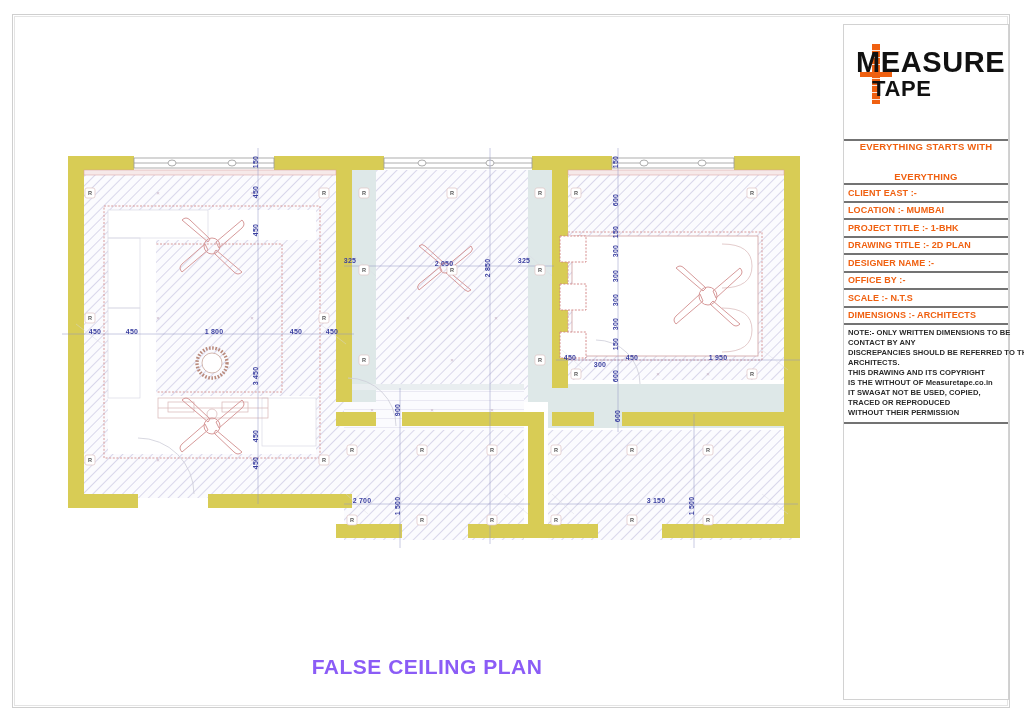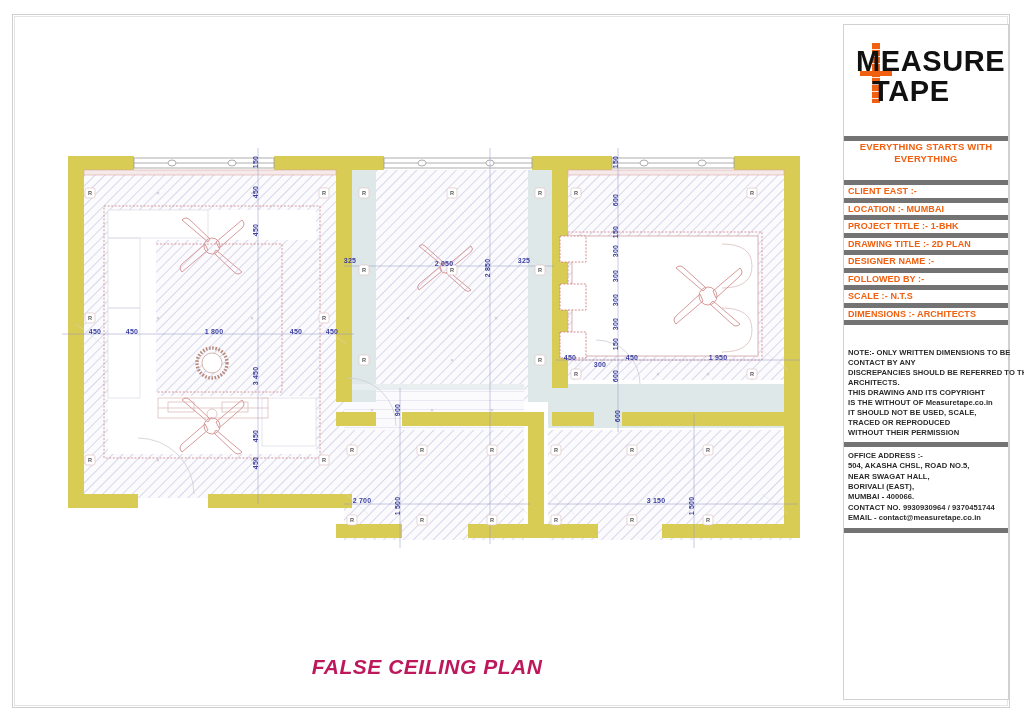--- a/index.html
+++ b/index.html
@@ -20,66 +20,66 @@
     position:absolute;left:14px;top:16px;width:994px;height:690px;
     border:1px solid #e4e4e4;box-sizing:border-box;
   }
 
   
   .titleblock{
     position:absolute;left:843px;top:24px;width:166px;height:676px;
     border:1px solid #d2d2d2;box-sizing:border-box;background:#fff;
     display:flex;flex-direction:column;
   }
-  .tb-cell{border-bottom:5px solid #737373;box-sizing:border-box;}
+  .tb-cell{border-bottom:2px solid #737373;box-sizing:border-box;}
   .tb-logo{height:116px;display:flex;align-items:center;justify-content:center;}
   .logo{
     position:relative;display:block;width:152px;height:80px;
   }
   .logo-l1,.logo-l2{
     position:absolute;left:6px;color:#111;
     font-family:"Liberation Sans", sans-serif;
     font-weight:700;letter-spacing:.6px;line-height:1;
   }
   .logo-l1{top:6px;font-size:29px;}
-  .logo-l2{top:36px;left:22px;font-size:29px;}
+  .logo-l2{top:36px;left:22px;font-size:22px;}
   .logo-tape{
     position:absolute;left:22px;top:2px;width:8px;height:60px;
     background:#F06010;
   }
   .logo-tape:before{
     content:"";position:absolute;left:-12px;top:28px;width:32px;height:5px;background:#F06010;
   }
   .logo-ticks{position:absolute;left:22px;top:2px;width:8px;height:60px;}
   .logo-ticks i{position:absolute;left:0;width:8px;height:1px;background:#ffffff;opacity:.85;}
 
   .tb-slogan{
-    height:44px;display:flex;flex-direction:column;align-items:center;justify-content:flex-start;
+    height:44px;display:flex;flex-direction:column;align-items:center;justify-content:space-between;
     color:#F06010;font-size:9.5px;font-weight:700;letter-spacing:.2px;line-height:1.25;text-align:center;
   }
   .tb-row{
     height:17.5px;display:flex;align-items:center;padding-left:4px;
     color:#F06010;font-size:9px;font-weight:700;letter-spacing:.1px;white-space:nowrap;
   }
   .tb-note{
     padding:3px 4px 4px 4px;color:#2b2b2b;font-size:7.6px;font-weight:700;
-    line-height:1.32;letter-spacing:.05px;margin-top:20px;
+    line-height:1.32;letter-spacing:.05px;
   }
   .tb-note div{white-space:nowrap;}
   .tb-addr{
     padding:4px 4px 5px 4px;color:#2b2b2b;font-size:7.6px;font-weight:700;
     line-height:1.36;letter-spacing:.05px;
   }
   .tb-addr div{white-space:nowrap;}
   .tb-blank{flex:1 1 auto;border-bottom:none;}
 
   
   .sheet-title{
     position:absolute;left:0;right:170px;top:655px;text-align:center;
-    color:#be185d;font-size:21px;font-weight:700;letter-spacing:.5px;font-style:italic;
+    color:#8b5cf6;font-size:21px;font-weight:700;letter-spacing:.5px;
   }
 
   
   .plan{position:absolute;left:62px;top:148px;width:760px;height:430px;}
   .plan svg{display:block;}
   .dim{
     fill:#3a3fa0;font-family:"Liberation Sans", sans-serif;font-size:7px;
     font-weight:700;letter-spacing:.2px;
   }
   .dimv{
@@ -507,46 +507,37 @@
     <div class="tb-cell tb-row">
         <span>PROJECT TITLE :- 1-BHK</span>
       </div>
     <div class="tb-cell tb-row">
         <span>DRAWING TITLE :- 2D PLAN</span>
       </div>
     <div class="tb-cell tb-row">
         <span>DESIGNER NAME :-</span>
       </div>
     <div class="tb-cell tb-row">
-        <span>FOLLOWED BY :-</span>
+        <span>OFFICE BY :-</span>
       </div>
     <div class="tb-cell tb-row">
         <span>SCALE :- N.T.S</span>
       </div>
     <div class="tb-cell tb-row">
         <span>DIMENSIONS :- ARCHITECTS</span>
       </div>
 
     <div class="tb-cell tb-note" id="note-block">
         <div>NOTE:-  ONLY WRITTEN DIMENSIONS TO BE</div>
         <div>CONTACT BY ANY</div>
         <div>DISCREPANCIES SHOULD BE REFERRED TO THE</div>
         <div>ARCHITECTS.</div>
         <div>THIS DRAWING AND ITS COPYRIGHT</div>
         <div> IS THE WITHOUT OF Measuretape.co.in</div>
-        <div>IT SHOULD NOT BE USED, SCALE,</div>
+        <div>IT SWAGAT NOT BE USED, COPIED,</div>
         <div> TRACED OR REPRODUCED</div>
         <div>WITHOUT THEIR PERMISSION</div>
       </div>
-    <div class="tb-cell tb-addr" id="addr-block">
-        <div>OFFICE ADDRESS :-</div>
-        <div>504, AKASHA CHSL, ROAD NO.5,</div>
-        <div>NEAR SWAGAT HALL,</div>
-        <div>BORIVALI (EAST),</div>
-        <div>MUMBAI - 400066.</div>
-        <div>CONTACT NO. 9930930964 / 9370451744</div>
-        <div>EMAIL - contact@measuretape.co.in</div>
-      </div>
     <div class="tb-cell tb-blank"></div>
   </div>
 
   <div class="sheet-title">FALSE CEILING PLAN</div>
 </div>
 
 </body></html>

